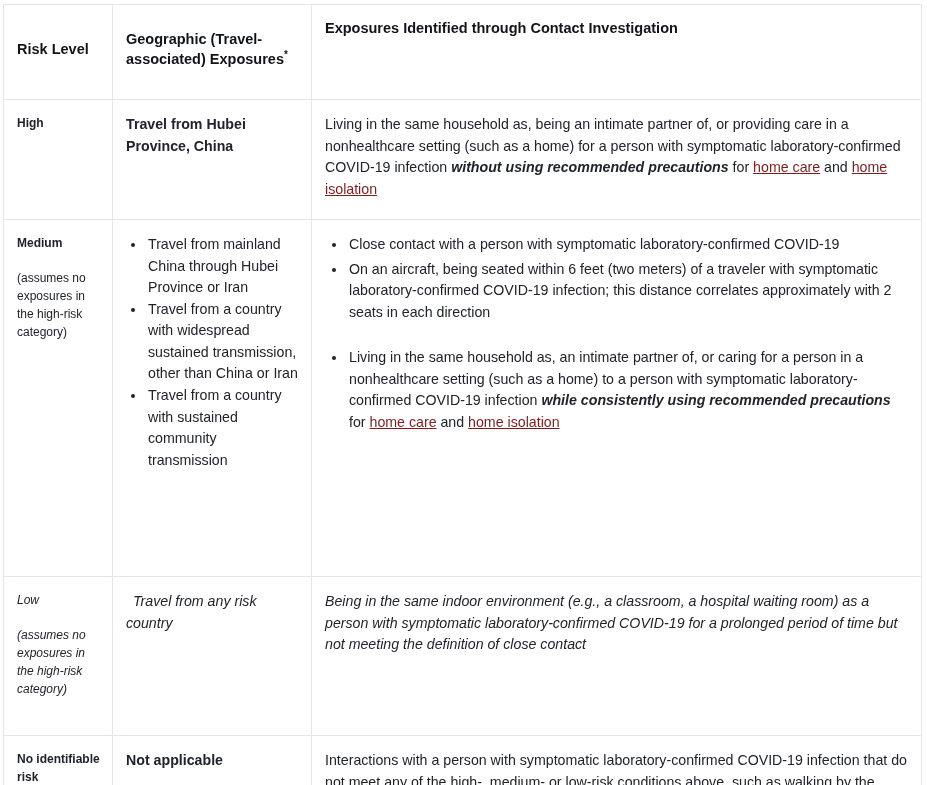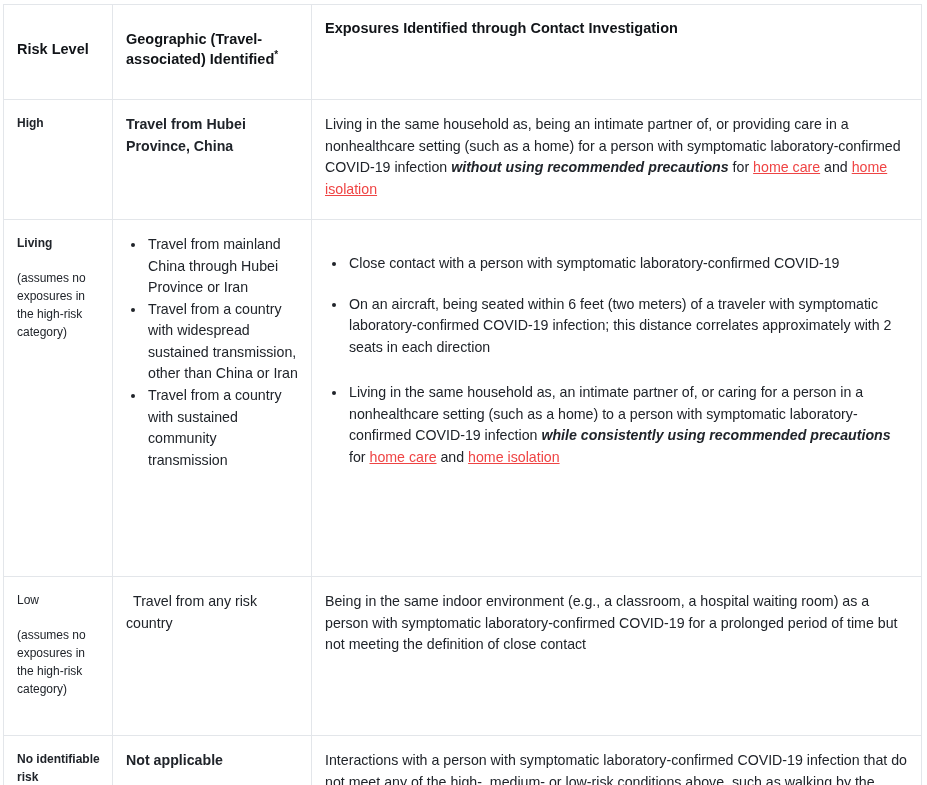--- a/index.html
+++ b/index.html
@@ -72,73 +72,73 @@
     padding: 0 0 0 22px;
     list-style: disc;
   }
   ul.bl li {
     margin: 0 0 0 0;
     padding: 0 0 0 2px;
   }
   td.geo ul.bl { padding-left: 20px; }
   td.geo ul.bl li { margin-bottom: 0px; }
 
-  td.exp ul.bl li { margin-bottom: 3px; margin-top: 19px; }
+  td.exp ul.bl li { margin-bottom: 3px; }
   td.exp ul.bl li.gap-after { margin-bottom: 24px; }
 
   .bi { font-weight: bold; font-style: italic; }
   a.lnk {
-    color: #ef4444;
+    color: #7f1d1d;
     text-decoration: underline;
   }
   sup.ast {
     font-size: 10px;
     vertical-align: super;
     line-height: 0;
   }
   .row-high td { height: 91px; }
   .row-medium td { height: 328px; }
-  .row-low td { height: 130px; }
+  .row-low td { height: 130px; font-style: italic; }
   .row-none td { height: 63px; }
 </style>
 </head>
 <body>
 
 <div class="page">
 
   <table class="risk-table">
     <colgroup>
       <col class="c1">
       <col class="c2">
       <col class="c3">
     </colgroup>
     <thead>
       <tr>
         <th class="h1">Risk Level</th>
-        <th class="h2"><span>Geographic (Travel-associated) Identified</span><sup class="ast">*</sup></th>
+        <th class="h2"><span>Geographic (Travel-associated) Exposures</span><sup class="ast">*</sup></th>
         <th class="h3">Exposures Identified through Contact Investigation</th>
       </tr>
     </thead>
     <tbody>
 
       <tr class="row-high">
         <td class="lvl">
           <span class="lvl-name">High</span>
         </td>
         <td class="geo">
           <span class="plain-txt">Travel from Hubei Province, China</span>
         </td>
         <td class="exp">
           <div><span>Living in the same household as, being an intimate partner of, or providing care in a nonhealthcare setting (such as a home) for a person with symptomatic laboratory-confirmed COVID-19 infection </span><span class="bi">without using recommended precautions</span><span> for </span><a class="lnk" href="#">home care</a><span> and </span><a class="lnk" href="#">home isolation</a></div>
         </td>
       </tr>
 
       <tr class="row-medium">
         <td class="lvl">
-          <span class="lvl-name">Living</span>
+          <span class="lvl-name">Medium</span>
           <span class="lvl-note">(assumes no exposures in the high-risk category)</span>
         </td>
         <td class="geo">
           <ul class="bl">
               <li>Travel from mainland China through Hubei Province or Iran</li>
               <li>Travel from a country with widespread sustained transmission, other than China or Iran</li>
               <li>Travel from a country with sustained community transmission</li>
             </ul>
         </td>
         <td class="exp">

